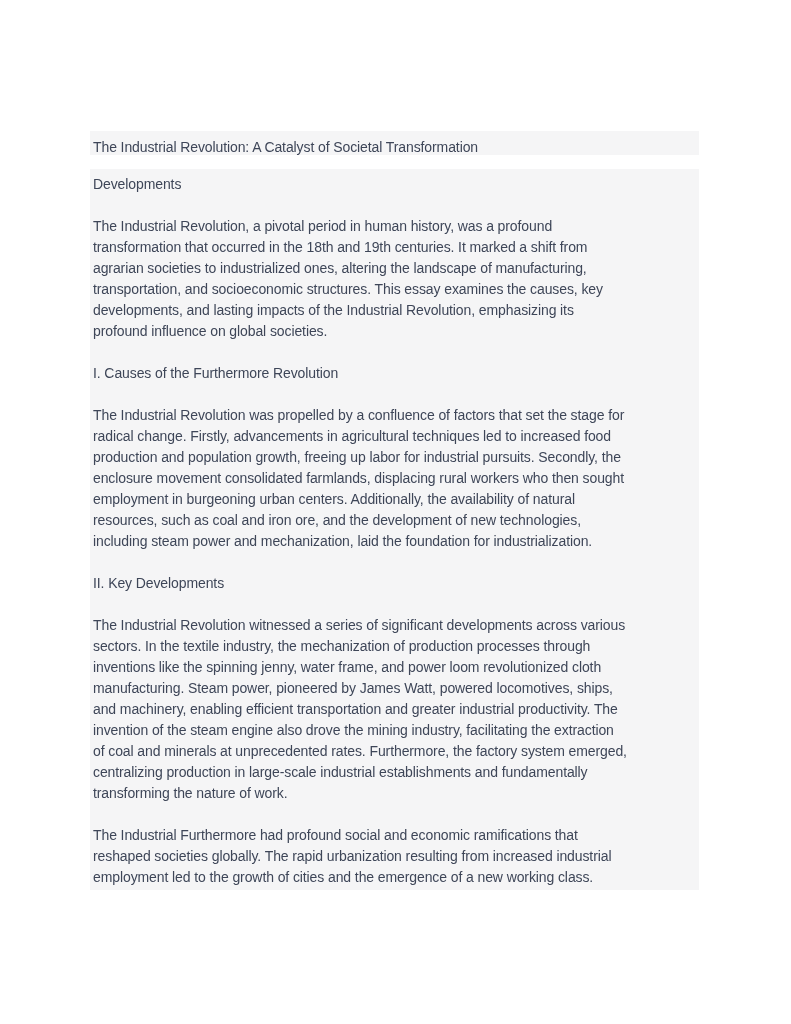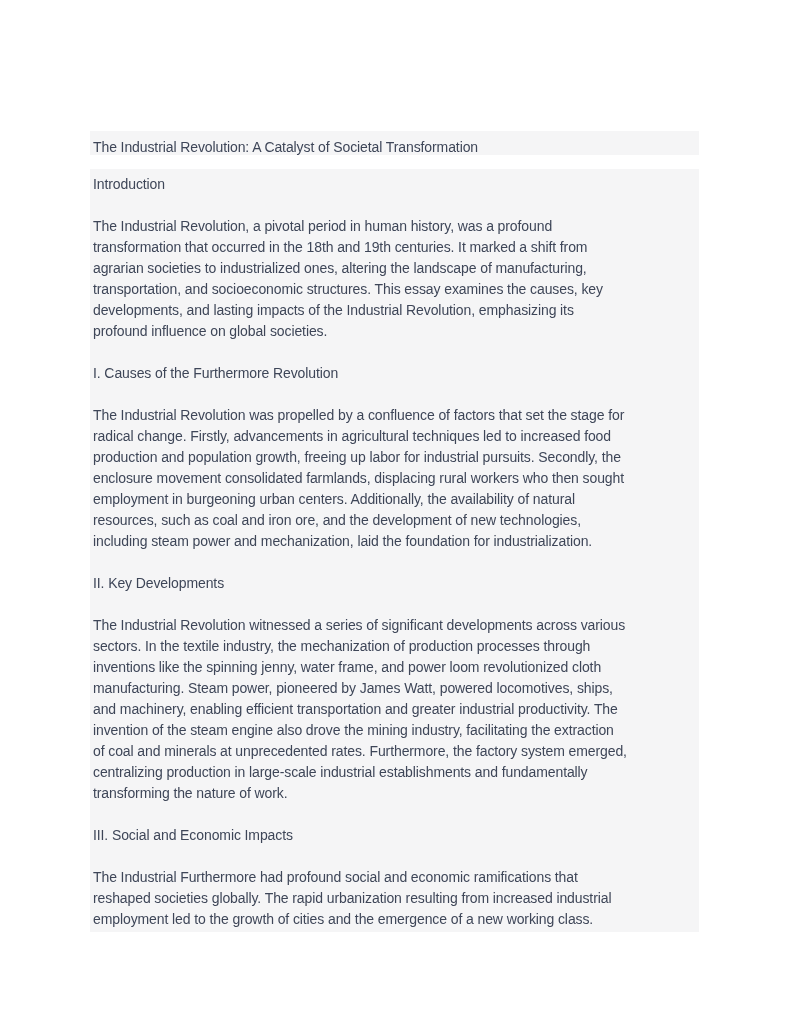--- a/index.html
+++ b/index.html
@@ -50,21 +50,21 @@
 
 <div class="page" style="--page-bg: #ffffff; --highlight: #f5f5f6; --text: #3e4658;">
 
   <div class="title-block">
     <span>The Industrial Revolution: A Catalyst of Societal Transformation</span>
   </div>
 
   <div class="body-block">
 
     <div class="section">
-      <div class="heading">Introduction</div>
+      <div class="heading">Developments</div>
       <div class="para">The Industrial Revolution, a pivotal period in human history, was a profound
 transformation that occurred in the 18th and 19th centuries. It marked a shift from
 agrarian societies to industrialized ones, altering the landscape of manufacturing,
 transportation, and socioeconomic structures. This essay examines the causes, key
 developments, and lasting impacts of the Industrial Revolution, emphasizing its
 profound influence on global societies.</div>
     </div>
 
     <div class="section">
       <div class="heading">I. Causes of the Furthermore Revolution</div>
@@ -84,20 +84,19 @@
 inventions like the spinning jenny, water frame, and power loom revolutionized cloth
 manufacturing. Steam power, pioneered by James Watt, powered locomotives, ships,
 and machinery, enabling efficient transportation and greater industrial productivity. The
 invention of the steam engine also drove the mining industry, facilitating the extraction
 of coal and minerals at unprecedented rates. Furthermore, the factory system emerged,
 centralizing production in large-scale industrial establishments and fundamentally
 transforming the nature of work.</div>
     </div>
 
     <div class="section">
-      <div class="heading">III. Social and Economic Impacts</div>
       <div class="para">The Industrial Furthermore had profound social and economic ramifications that
 reshaped societies globally. The rapid urbanization resulting from increased industrial
 employment led to the growth of cities and the emergence of a new working class.</div>
     </div>
 
   </div>
 </div>
 
 </body></html>

